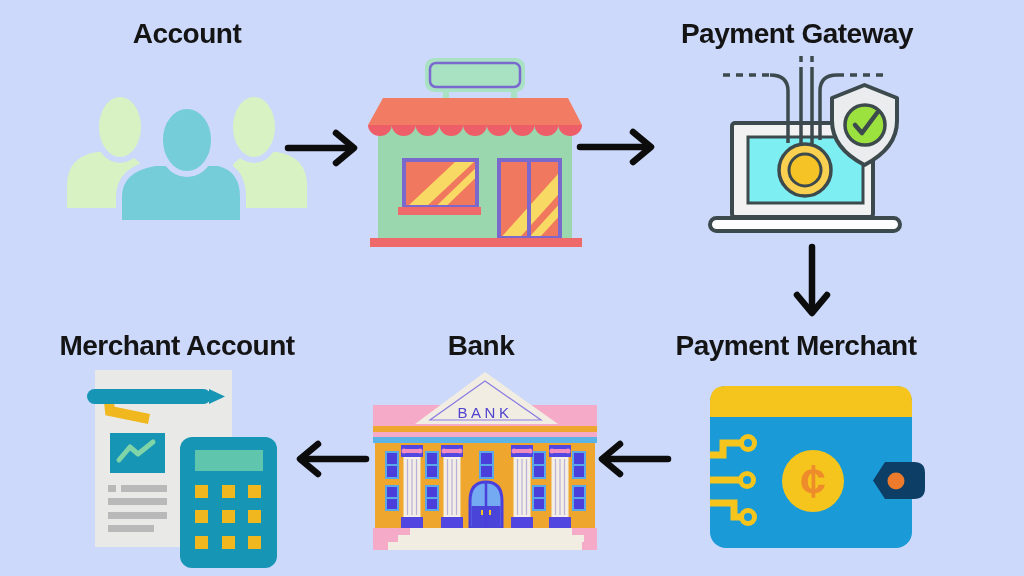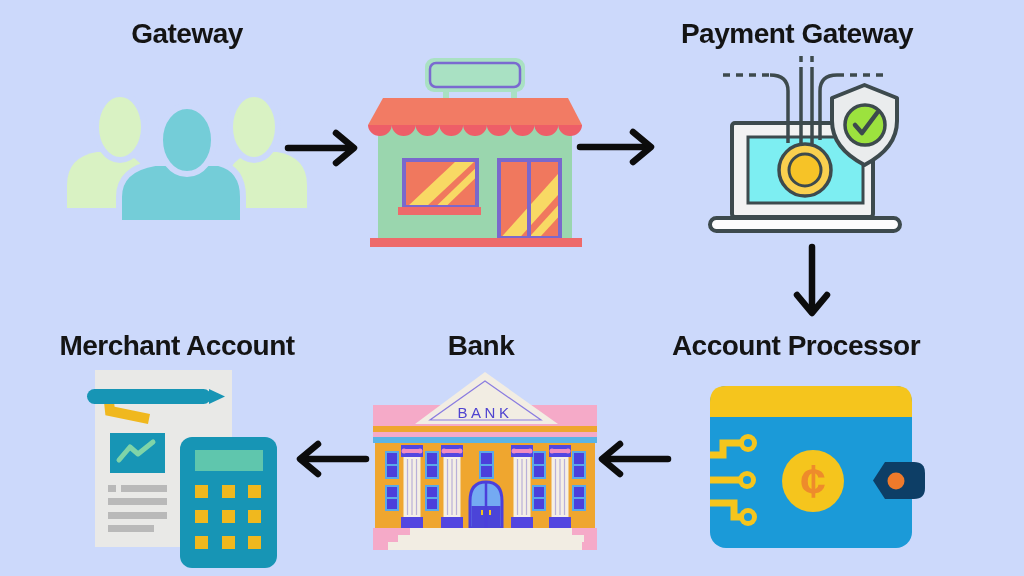--- a/index.html
+++ b/index.html
@@ -25,25 +25,25 @@
   #i-account{left:83px;top:365px;}
   #i-bank{left:370px;top:368px;}
   #i-processor{left:703px;top:382px;}
   .overlay{position:absolute;left:0;top:0;pointer-events:none;}
 </style>
 </head>
 <body>
 
 <div class="canvas">
 
-  <div class="node-label" id="l-customer">Gateway</div>
+  <div class="node-label" id="l-customer">Account</div>
   <div class="node-label" id="l-account">Merchant Account</div>
   <div class="node-label" id="l-gateway">Payment Gateway</div>
   <div class="node-label" id="l-bank">Bank</div>
-  <div class="node-label" id="l-processor">Account Processor</div>
+  <div class="node-label" id="l-processor">Payment Merchant</div>
 
   <svg class="icon" id="i-customer" width="260" height="150" viewBox="0 0 260 150">
     <g>
       <path d="M10 133 V110 Q10 82 40 77 L60 77 Q90 82 90 110 V133 Z" fill="#d9f2c3"></path>
       <ellipse cx="63" cy="52" rx="24" ry="33" fill="#d9f2c3" stroke="#ccd9fb" stroke-width="6"></ellipse>
     </g>
     <g>
       <path d="M170 133 V110 Q170 82 200 77 L220 77 Q250 82 250 110 V133 Z" fill="#d9f2c3"></path>
       <ellipse cx="197" cy="52" rx="24" ry="33" fill="#d9f2c3" stroke="#ccd9fb" stroke-width="6"></ellipse>
     </g>

